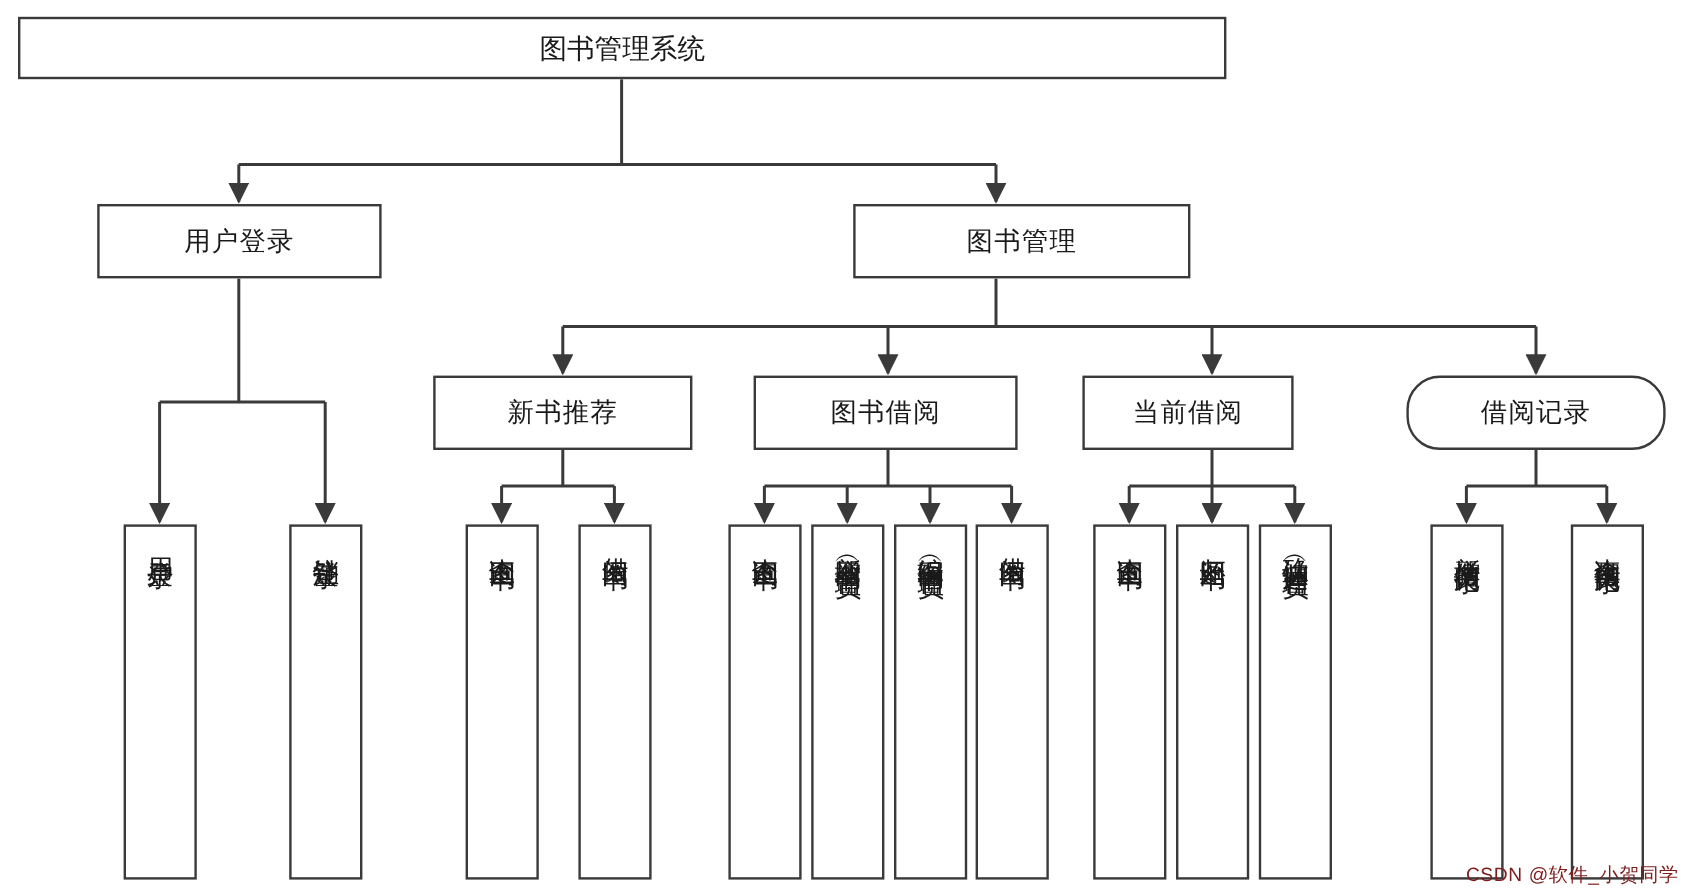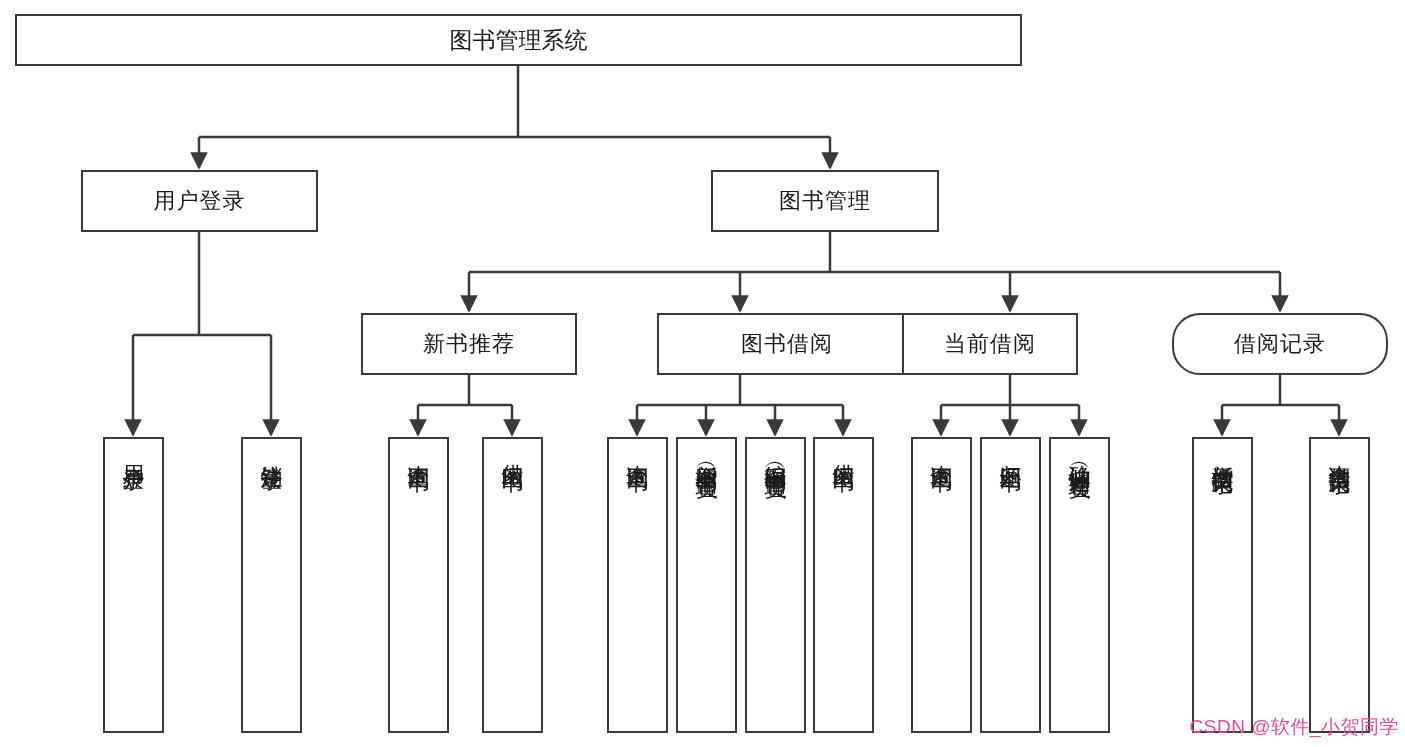--- a/index.html
+++ b/index.html
@@ -56,22 +56,22 @@
     display: block;
   }
   .leaf-mid {
     align-items: center;
     padding-top: 0;
   }
   .watermark {
     position: absolute;
     right: 6px;
     bottom: 7px;
-    font-size: 19px;
-    color: #ec4899;
+    font-size: 16px;
+    color: #7f1d1d;
     letter-spacing: 0.5px;
     white-space: nowrap;
   }
 </style>
 </head>
 <body>
 
 <div id="canvas">
 
   <svg class="edges" viewBox="0 0 1405 747" xmlns="http://www.w3.org/2000/svg">
@@ -120,24 +120,24 @@
       <path d="M 1280 375 L 1280 405"></path>
       <path d="M 1222 405 L 1339 405"></path>
       <path d="M 1222 405 L 1222 435" marker-end="url(#arrow)"></path>
       <path d="M 1339 405 L 1339 435" marker-end="url(#arrow)"></path>
     </g>
   </svg>
 
   <div class="node root" style="left:15px; top:14px; width:1007px; height:52px;">图书管理系统</div>
 
   <div class="node h" style="left:81px; top:170px; width:237px; height:62px;">用户登录</div>
-  <div class="node h" style="left:711px; top:170px; width:228px; height:62px;">图书管理</div>
+  <div class="node h" style="left:711px; top:170px; width:281px; height:62px;">图书管理</div>
 
   <div class="node h" style="left:361px; top:313px; width:216px; height:62px;">新书推荐</div>
-  <div class="node h" style="left:657px; top:313px; width:260px; height:62px;">图书借阅</div>
+  <div class="node h" style="left:628px; top:313px; width:220px; height:62px;">图书借阅</div>
   <div class="node h" style="left:902px; top:313px; width:176px; height:62px;">当前借阅</div>
   <div class="node h" style="left:1172px; top:313px; width:216px; height:62px;border-radius:28px;">借阅记录</div>
 
   <div class="node leaf leaf-mid" style="left:103px; top:437px; width:61px; height:296px;">
     <span class="vtext">用户登录</span>
   </div>
   <div class="node leaf leaf-mid" style="left:241px; top:437px; width:61px; height:296px;">
     <span class="vtext">注销登录</span>
   </div>
 

